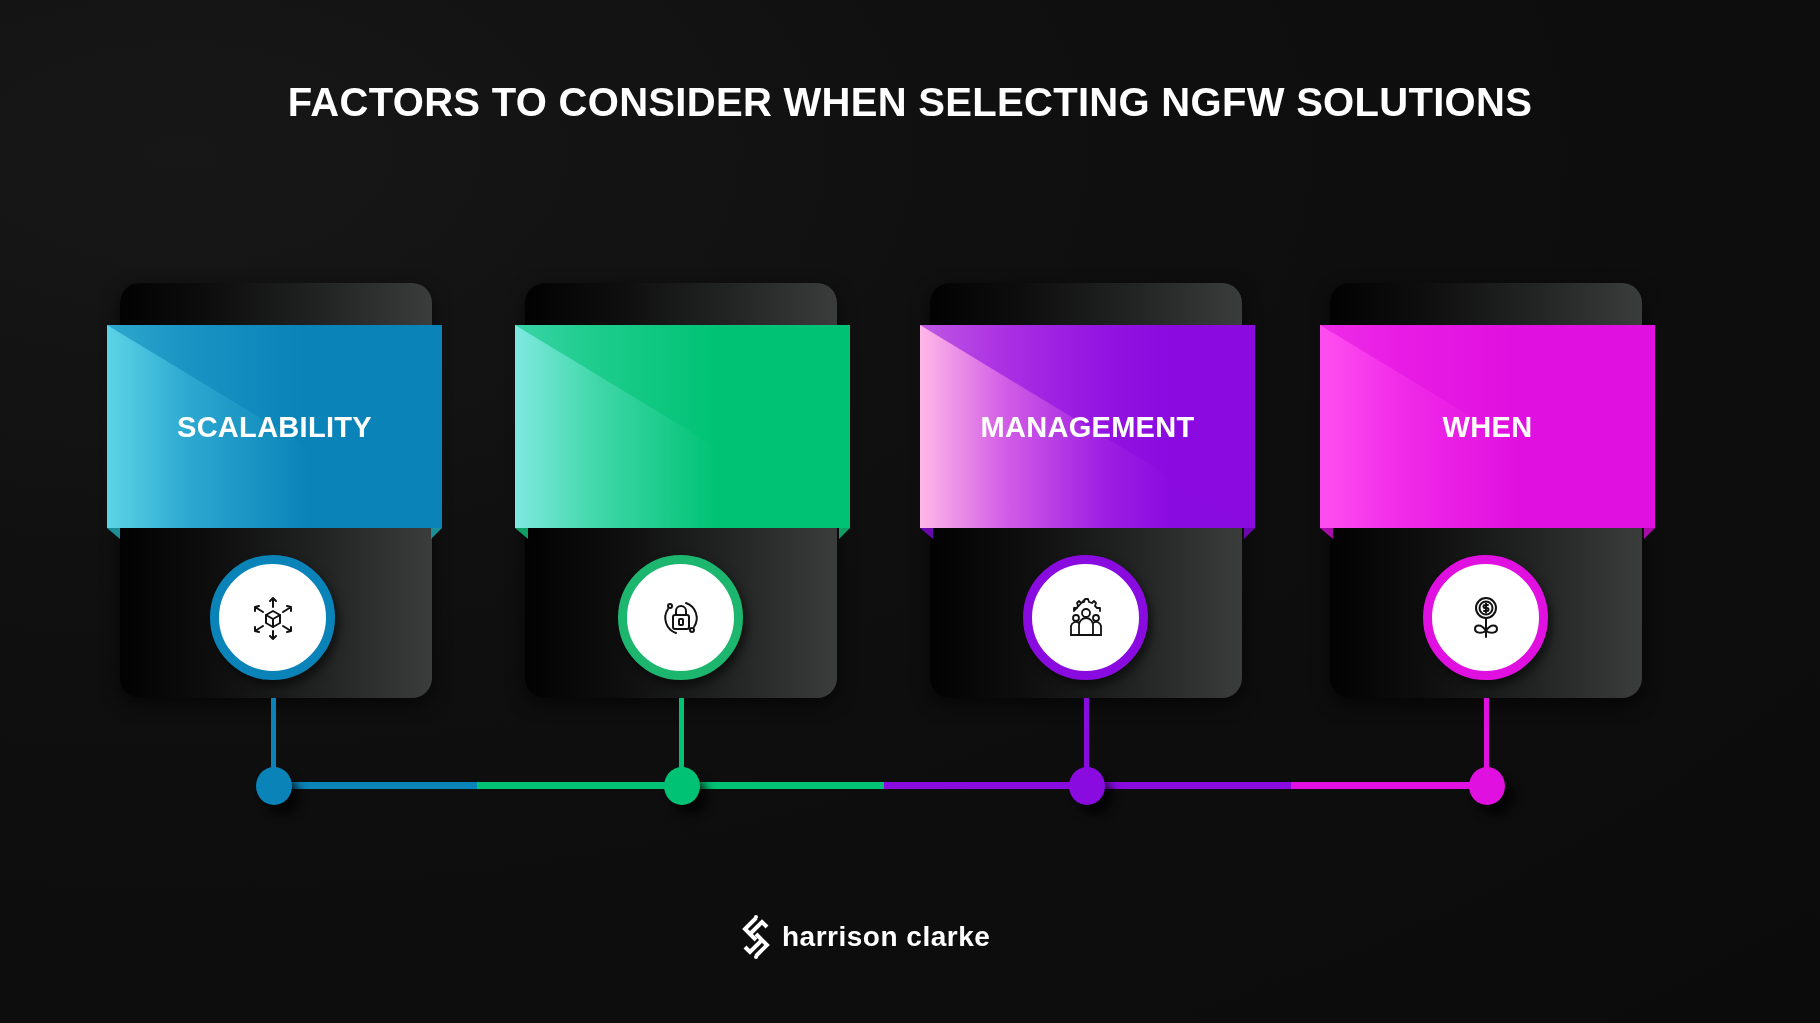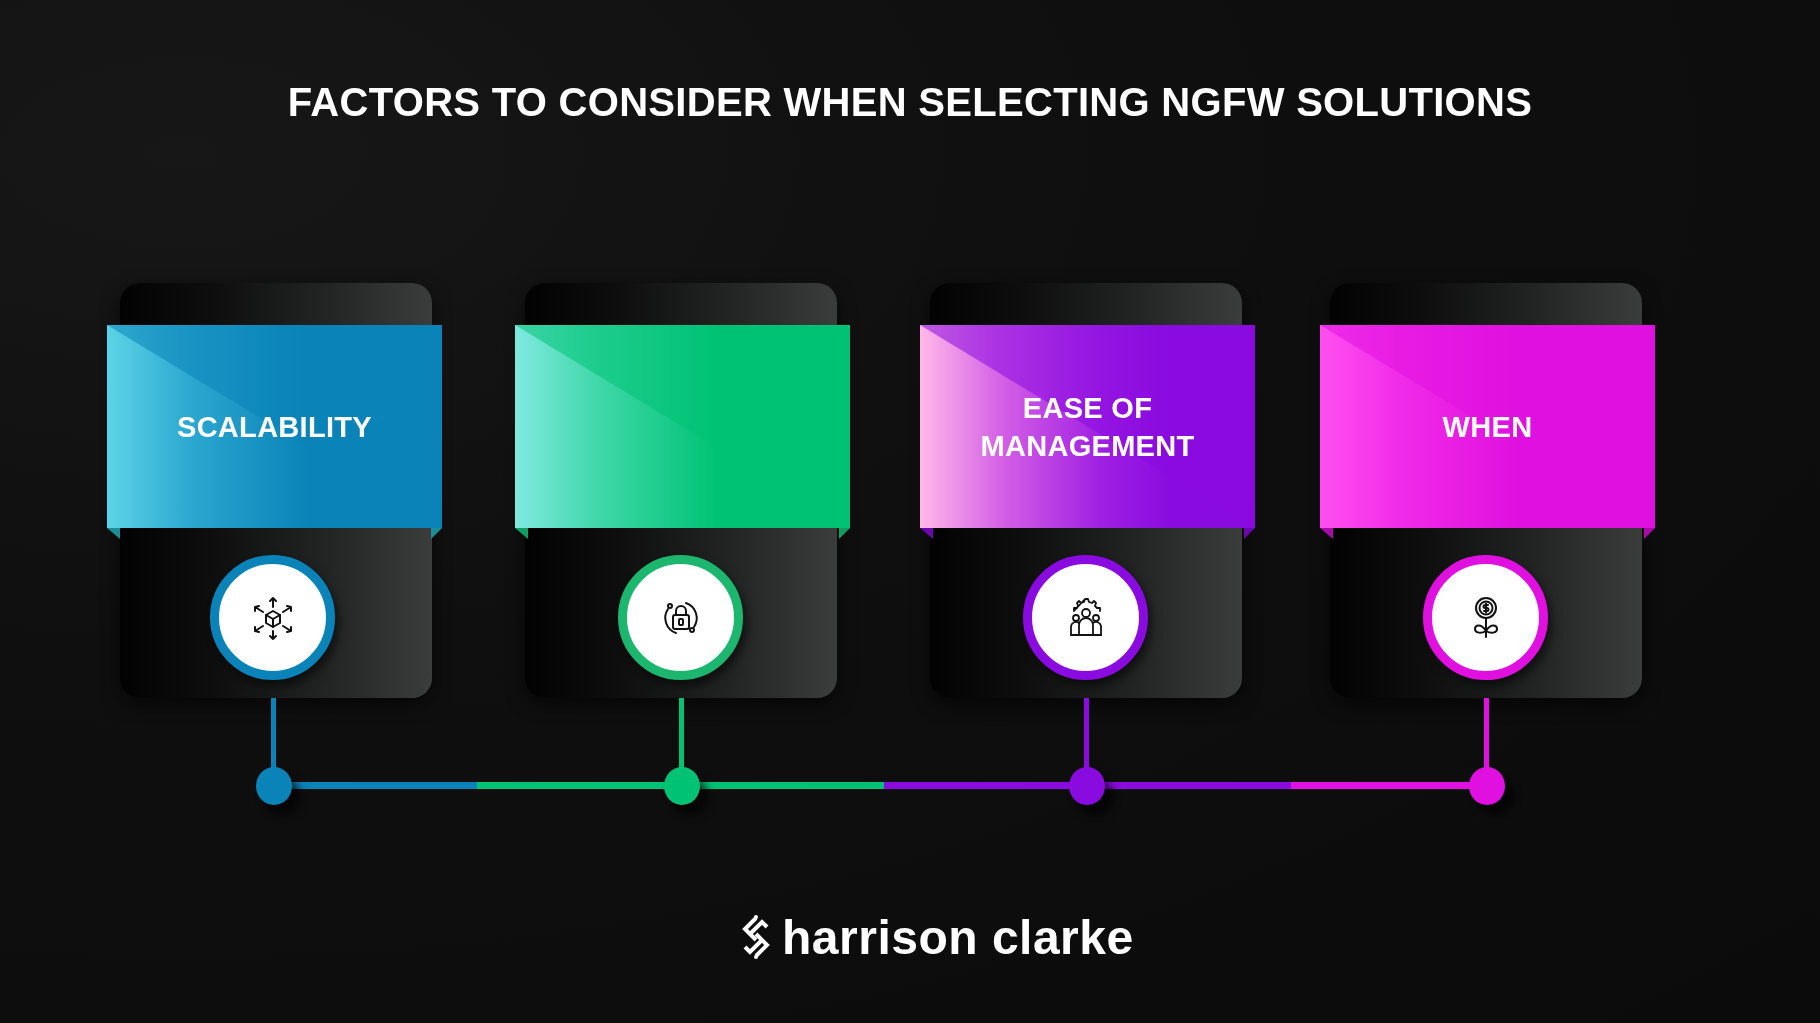--- a/index.html
+++ b/index.html
@@ -88,21 +88,21 @@
     box-shadow: 8px 10px 8px rgba(0,0,0,0.7);
   }
   .logo {
     position: absolute;
     left: 740px; top: 912px;
     height: 50px;
     display: flex; align-items: center;
   }
   .logo .mark { width: 32px; height: 46px; margin-right: 10px; }
   .logo .word {
-    font-size: 48px;
+    font-size: 28px;
     font-weight: 700;
     color: #ffffff;
     letter-spacing: 0.5px;
   }
 </style>
 </head>
 <body>
 
 <div class="title">FACTORS TO CONSIDER WHEN SELECTING NGFW SOLUTIONS</div>
 
@@ -149,21 +149,20 @@
   </svg>
 </div>
 <div class="stem" style="left:679px; background:#00C274;"></div>
 
 <div class="card" style="left:930px;"></div>
 <div class="ribbon" style="left:920px; background: linear-gradient(90deg, #FFB8E8 0%, #D35EE6 25%, #9E1EE2 55%, #8A0BE0 75%);">
   <svg class="diag" viewBox="0 0 335 203" preserveAspectRatio="none">
       <polygon points="0,0 335,0 335,203" fill="#8A0BE0" opacity="0.55"></polygon>
     </svg>
   <span class="label">
-    <span style="display:block;">EASE OF</span>
     <span style="display:block;">MANAGEMENT</span>
   </span>
   <span class="fold-l" style="border-top-color:#6a08ad;"></span>
   <span class="fold-r" style="border-top-color:#6a08ad;"></span>
 </div>
 <div class="icon-circle" style="left:1023px; border-color:#8A0BE0;">
   <svg viewBox="0 0 50 50" fill="none" stroke="#111" stroke-width="1.8" stroke-linecap="round" stroke-linejoin="round">
     <path d="M25 6 L27 6 L28 9 L31 10 L33 8 L35 10 L34 13 L36 15 L39 15 L39 18 M13 18 L13 15 L16 15 L17 13 L16 10 L18 8 L20 10 L23 9 L24 6 Z"></path>
     <circle cx="25" cy="20" r="4"></circle>
     <circle cx="15" cy="25" r="3"></circle>

